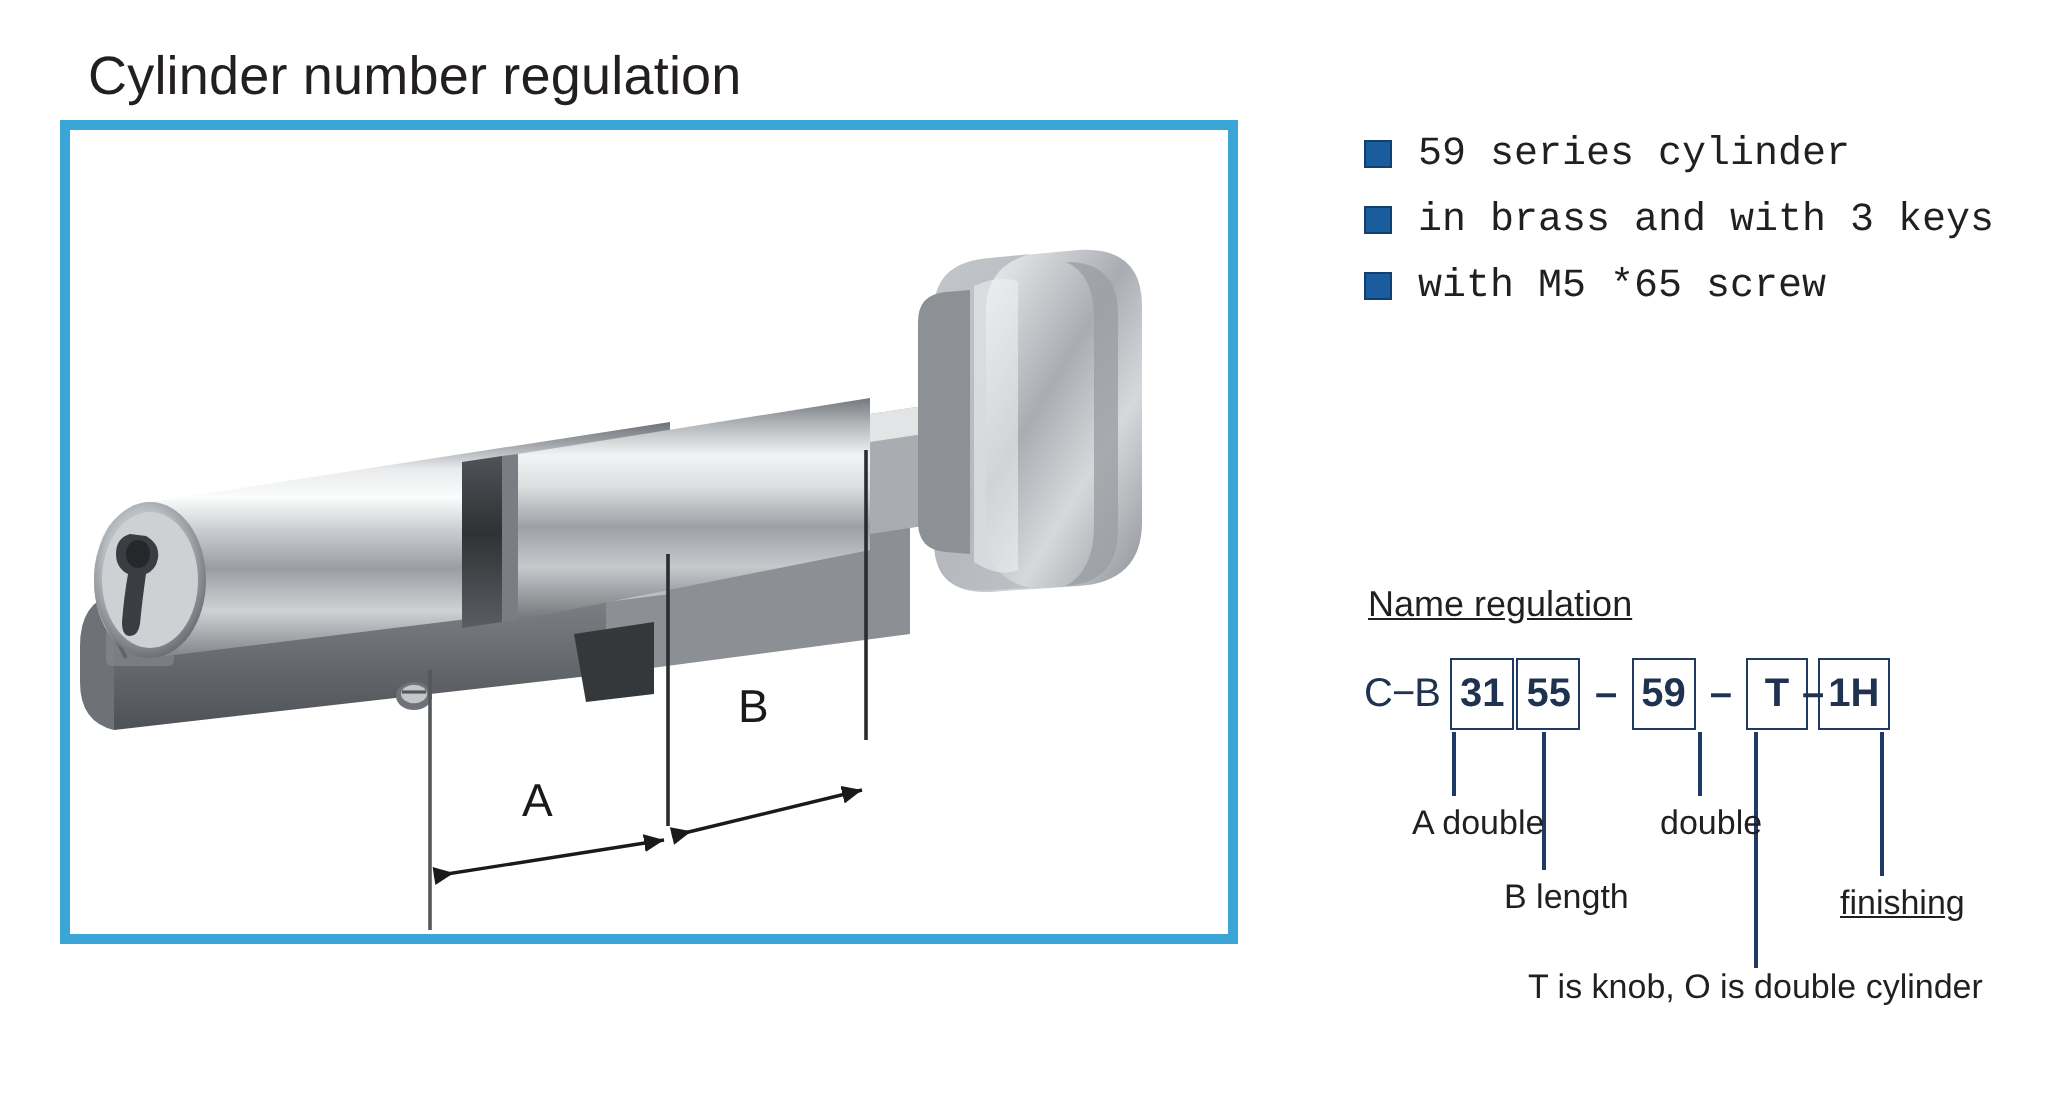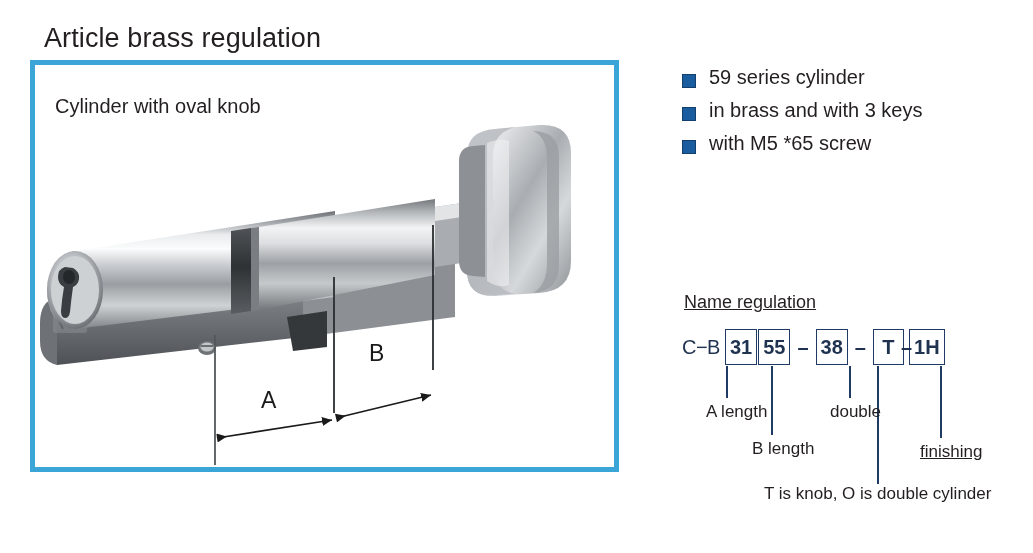--- a/index.html
+++ b/index.html
@@ -81,23 +81,24 @@
 
   
   #feature-list {
     position: absolute;
     left: 682px;
     top: 63px;
     width: 330px;
   }
   .feature-item {
     display: flex;
-    align-items: center;
+    align-items: flex-start;
     margin-bottom: 4px;
     height: 29px;
+    font-family: Liberation Mono, monospace;
   }
   .bullet-square {
     width: 14px;
     height: 14px;
     background: #1a5d9e;
     border: 1px solid #123f6d;
     box-sizing: border-box;
     margin-top: 7px;
     margin-right: 13px;
     flex: 0 0 auto;
@@ -184,25 +185,24 @@
   #label-b-length   { left: 70px;  top: 147px; }
   #label-series     { left: 148px; top: 110px; }
   #label-finishing  { left: 238px; top: 150px; text-decoration: underline; }
   #label-knob-note  { left: 82px;  top: 192px; }
 </style>
 </head>
 <body>
 
 <div id="page">
 
-  <div id="page-title">Article brass regulation</div>
+  <div id="page-title">Cylinder number regulation</div>
 
   <div id="product-panel">
 
-    <div id="product-caption">Cylinder  with oval knob</div>
 
     <svg id="product-photo" viewBox="0 0 579 402">
       <defs>
         <linearGradient id="steelBody" x1="0" y1="0" x2="0" y2="1">
           <stop offset="0%" stop-color="#6e7175"></stop>
           <stop offset="9%" stop-color="#9fa3a7"></stop>
           <stop offset="20%" stop-color="#e9ebed"></stop>
           <stop offset="32%" stop-color="#fbfcfc"></stop>
           <stop offset="46%" stop-color="#c9ccd0"></stop>
           <stop offset="62%" stop-color="#9a9ea2"></stop>
@@ -327,33 +327,33 @@
 
   <div id="name-regulation">
 
     <div id="name-regulation-title">Name regulation</div>
 
     <div id="code-row">
       <span class="code-prefix">C−B</span>
       <span class="code-box">31</span>
       <span class="code-box">55</span>
       <span class="code-dash">–</span>
-      <span class="code-box">38</span>
+      <span class="code-box">59</span>
       <span class="code-dash">–</span>
       <span class="code-box">T</span>
       <span class="code-dash tight">–</span>
       <span class="code-box">1H</span>
     </div>
 
     <div class="leader-v" style="left:44px;  top:74px; height:32px;"></div>
     <div class="leader-v" style="left:89px;  top:74px; height:69px;"></div>
     <div class="leader-v" style="left:167px; top:74px; height:32px;"></div>
     <div class="leader-v" style="left:195px; top:74px; height:118px;"></div>
     <div class="leader-v" style="left:258px; top:74px; height:72px;"></div>
 
-    <div class="reg-label" id="label-a-length">A  length</div>
+    <div class="reg-label" id="label-a-length">A  double</div>
     <div class="reg-label" id="label-b-length">B length</div>
     <div class="reg-label" id="label-series">double</div>
     <div class="reg-label" id="label-finishing">finishing</div>
     <div class="reg-label" id="label-knob-note">T  is knob, O is double cylinder</div>
   </div>
 
 </div>
 
 </body></html>

